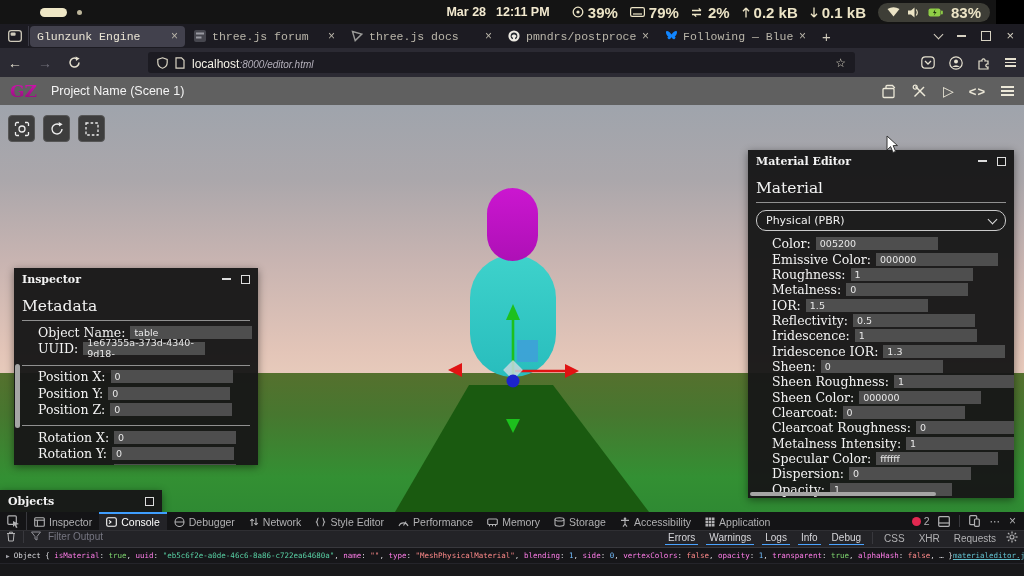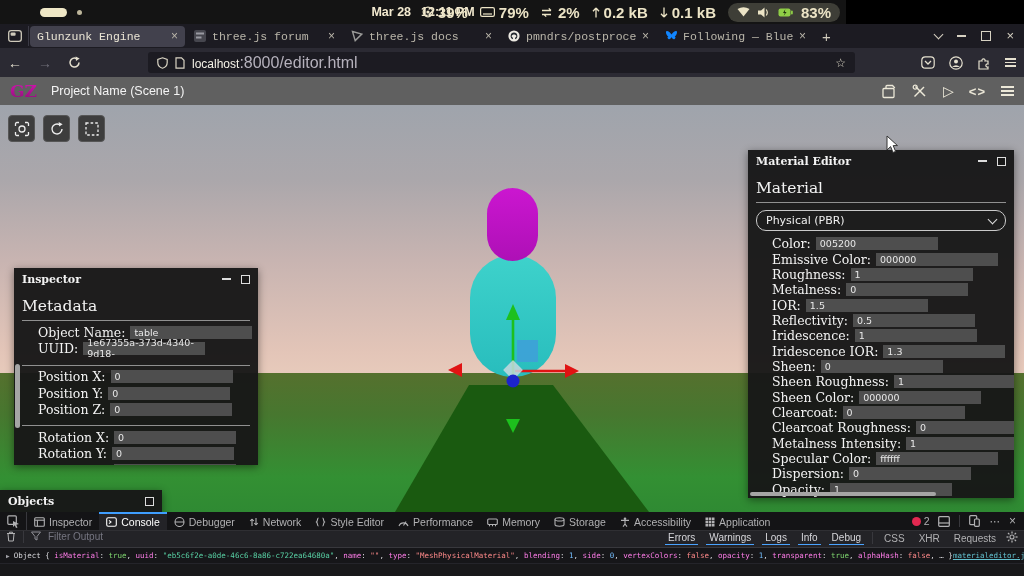--- a/index.html
+++ b/index.html
@@ -1,19 +1,19 @@
 <!DOCTYPE html>
 <html><head>
 <meta charset="utf-8">
 <style>
   html,body{margin:0;padding:0;background:#000;}
   .screen{position:relative;width:1024px;height:576px;overflow:hidden;background:#000;
     font-family:"Liberation Sans",sans-serif;}
   
-  .sysbar{position:absolute;left:0;top:0;width:846px;height:24px;background:#141414;color:#ece4c6;}
+  .sysbar{position:absolute;left:0;top:0;width:996px;height:24px;background:#141414;color:#ece4c6;}
   .ws-pill{position:absolute;left:40px;top:8px;width:27px;height:9px;border-radius:5px;background:#efe7c6;}
   .ws-dot{position:absolute;left:77px;top:10px;width:5px;height:5px;border-radius:50%;background:#bdb69b;}
   .clock{position:absolute;left:0;right:0;top:0;height:24px;display:flex;gap:10px;justify-content:center;align-items:center;
     font-size:12.5px;font-weight:bold;color:#f3ead0;}
   .sysright{position:absolute;right:6px;top:0;height:24px;display:flex;align-items:center;gap:12px;
     font-size:15px;font-weight:bold;color:#ece4c6;}
   .stat{display:flex;align-items:center;gap:4px;}
   .tray{display:flex;align-items:center;gap:8px;background:#3e3e37;border-radius:12px;height:19px;padding:0 9px;}
   .sysbar svg{display:block;}
   
@@ -31,21 +31,21 @@
   .win-min{width:9px;height:1.6px;background:#d6d1c2;}
   .win-max{width:8px;height:8px;border:1.4px solid #d6d1c2;}
   .win-close{font-size:13px;line-height:10px;}
   
   .navbar{position:absolute;left:0;top:48px;width:1024px;height:29px;background:#2b2a33;}
   .nav-left{position:absolute;left:8px;top:0;height:29px;display:flex;align-items:center;gap:16px;color:#e6e1d0;font-size:14px;}
   .nav-fwd{color:#6f6d78;}
   .urlbox{position:absolute;left:148px;top:4px;width:707px;height:21px;background:#1c1b22;border-radius:3px;
     display:flex;align-items:center;gap:7px;padding:0 9px;box-sizing:border-box;}
   .url-host{color:#f6f3e8;font-size:12px;}
-  .url-path{color:#b5b1bc;font-size:16px;}
+  .url-path{color:#b5b1bc;font-size:10px;font-style:italic;}
   .url-star{margin-left:auto;color:#d9d4c4;font-size:12px;}
   .nav-right{position:absolute;right:8px;top:0;height:29px;display:flex;align-items:center;gap:14px;color:#e6e1d0;}
   .hamburger{display:flex;flex-direction:column;gap:2.2px;}
   .hamburger i{display:block;width:11px;height:1.5px;background:#e6e1d0;}
   
   .appbar{position:absolute;left:0;top:77px;width:1024px;height:28px;background:#606060;display:flex;align-items:center;}
   .gz-logo{font-family:"DejaVu Serif",serif;font-weight:bold;font-size:17px;margin-left:10px;
     background:linear-gradient(180deg,#d816b4,#8f0e78);-webkit-background-clip:text;background-clip:text;color:transparent;}
   .app-title{color:#f4f4f4;font-size:12.5px;margin-left:14px;}
   .app-actions{margin-left:auto;display:flex;align-items:center;gap:15px;padding-right:10px;color:#ece8d8;}

